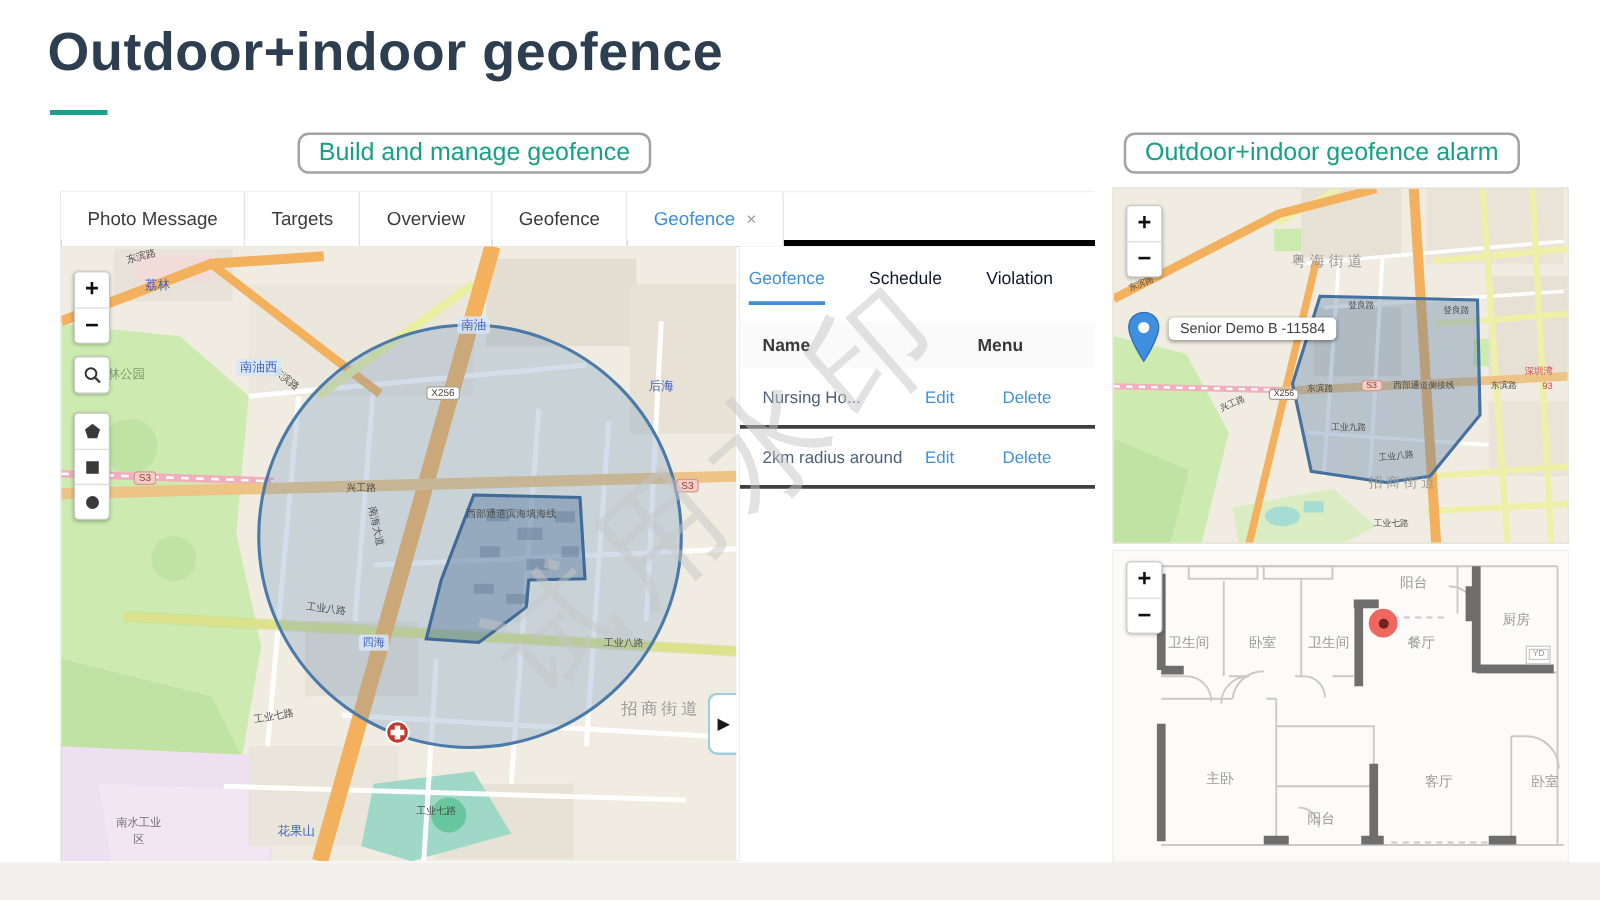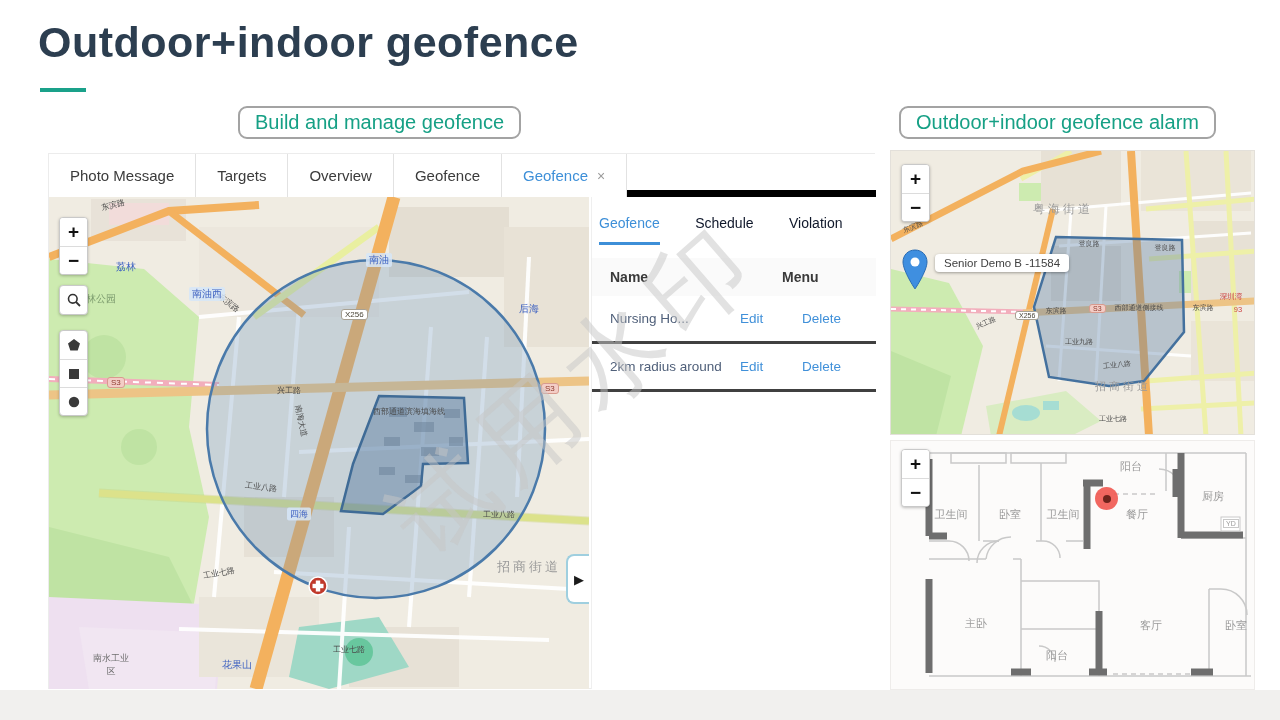--- a/index.html
+++ b/index.html
@@ -9,21 +9,21 @@
 
   
   .page-title { position:absolute; left:38px; top:18px; font-size:43px; font-weight:600; color:#2c3e50; letter-spacing:0.5px; }
   .title-underline { position:absolute; left:40px; top:88px; width:46px; height:4px; background:#1aa18a; }
   .pill-badge { position:absolute; top:106px; height:33px; line-height:29px; padding:0 15px; border:2px solid #a3a3a3; border-radius:9px; background:#fff; color:#16a085; font-size:20px; white-space:nowrap; }
   .pill-left { left:238px; }
   .pill-right { left:899px; }
 
   
   .left-window { position:absolute; left:48px; top:153px; width:827px; height:536px; background:#fff; border:1px solid #ececec; }
-  .tabbar { position:absolute; left:0; top:0; width:827px; height:43px; background:#fff; border-bottom:7px solid #000000; display:flex; }
+  .tabbar { position:absolute; left:0; top:0; width:827px; height:43px; background:#fff; border-bottom:5px solid #000000; display:flex; }
   .tab { height:43px; line-height:43px; padding:0 21px; font-size:15px; color:#3b3b3b; border-right:1px solid #e2e2e2; background:#fff; white-space:nowrap; }
   .tab.active { color:#3d8fd8; }
   .tab .close-x { color:#9b9b9b; margin-left:9px; font-size:14px; }
 
   
   .map-left { position:absolute; left:0; top:43px; width:540px; height:492px; overflow:hidden; background:#f0ece2; }
   .map-right { position:absolute; left:0; top:0; width:365px; height:285px; overflow:hidden; background:#f0ece2; }
 
   .mlabel { position:absolute; font-size:8px; color:#4a4a4a; white-space:nowrap; transform:translate(-50%,-50%); z-index:5; }
   .mblue { color:#3f62c1; font-size:10px; }
@@ -160,21 +160,21 @@
         <path d="M330,199 L415,201 L419,266 L374,267 L372,289 L334,317 L292,314 L304,267 Z" fill="#56799f" fill-opacity="0.45" stroke="#3f6b96" stroke-width="2.5"></path>
 
         <g>
           <circle cx="269" cy="389" r="9" fill="#c0392b" stroke="#ffffff" stroke-width="1.5"></circle>
           <rect x="266.8" y="383.5" width="4.4" height="11" fill="#ffffff"></rect>
           <rect x="263.5" y="386.8" width="11" height="4.4" fill="#ffffff"></rect>
         </g>
       </svg>
 
       
-      <span class="mlabel mblue" style="left:77px;top:31px;margin-top:39px;">荔林</span>
+      <span class="mlabel mblue" style="left:77px;top:31px;">荔林</span>
       <span class="mlabel" style="left:64px;top:8px;transform:translate(-50%,-50%) rotate(-14deg);">东滨路</span>
       <span class="mlabel" style="left:180px;top:106px;transform:translate(-50%,-50%) rotate(38deg);">东滨路</span>
       <span class="mlabel" style="left:52px;top:102px;color:#7c9b6e;font-size:10px;">林公园</span>
       <span class="mlabel mblue mbluebox" style="left:158px;top:97px;">南油西</span>
       <span class="mlabel mblue mbluebox" style="left:330px;top:63px;">南油</span>
       <span class="mlabel mblue" style="left:480px;top:112px;">后海</span>
       <span class="roadbadge" style="position:absolute;left:292px;top:112px;">X256</span>
       <span class="s3badge" style="position:absolute;left:58px;top:180px;">S3</span>
       <span class="mlabel" style="left:240px;top:193px;">兴工路</span>
       <span class="mlabel" style="left:360px;top:191px;margin-top:23px;">西部通道滨海填海线</span>

